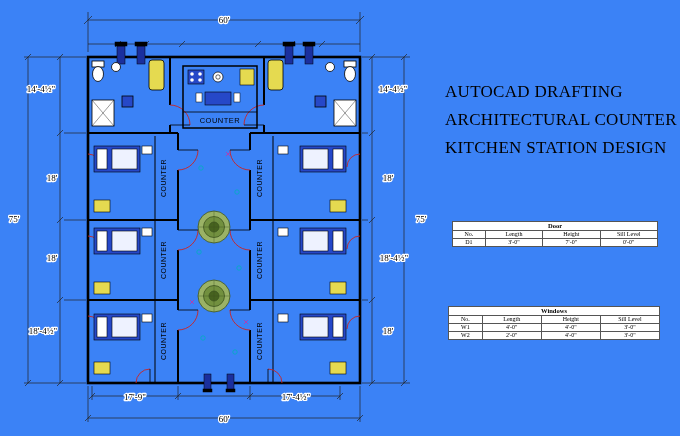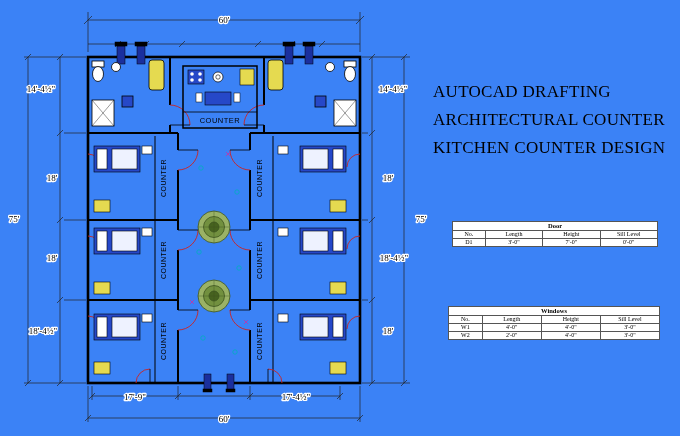--- a/index.html
+++ b/index.html
@@ -5,21 +5,21 @@
   html,body{margin:0;padding:0;background:#ffffff;}
   .canvas{position:relative;width:680px;height:436px;background:#3b82f6;overflow:hidden;
           font-family:"Liberation Serif", serif;}
   .plan-svg{position:absolute;left:0;top:0;}
   .dim-text{font:9px "Liberation Serif", serif;fill:#000;stroke:#fff;stroke-width:2.5px;
             paint-order:stroke;stroke-linejoin:round;text-anchor:middle;}
   .counter-v{font:7px "Liberation Sans", sans-serif;fill:#000;letter-spacing:.5px;text-anchor:middle;}
   .counter-h{font:7.5px "Liberation Sans", sans-serif;fill:#000;letter-spacing:.5px;text-anchor:middle;}
   .title-block{position:absolute;left:433px;top:78px;color:#000;}
   .title-line{font-size:17px;line-height:28px;letter-spacing:.3px;white-space:nowrap;
-              font-family:"Liberation Serif", serif;}
+              font-family:"Liberation Serif", serif;margin-left:12px;}
   table.sched{position:absolute;border-collapse:collapse;table-layout:fixed;
               font-family:"Liberation Serif", serif;color:#000;background:#fff;}
   table.sched td,table.sched th{border:.5px solid #555;font-size:6px;font-weight:400;
               text-align:center;height:7px;line-height:7px;padding:0 1px;overflow:hidden;}
   table.sched td.title{font-size:6.5px;font-weight:700;height:8px;line-height:8px;}
 </style>
 </head>
 <body>
 
 <div class="canvas">
@@ -278,21 +278,21 @@
   <text class="counter-v" transform="rotate(-90 166 260)" x="166" y="260">COUNTER</text>
   <text class="counter-v" transform="rotate(-90 166 341)" x="166" y="341">COUNTER</text>
   <text class="counter-v" transform="rotate(-90 262 178)" x="262" y="178">COUNTER</text>
   <text class="counter-v" transform="rotate(-90 262 260)" x="262" y="260">COUNTER</text>
   <text class="counter-v" transform="rotate(-90 262 341)" x="262" y="341">COUNTER</text>
 </svg>
 
 <div class="title-block">
   <div class="title-line">AUTOCAD DRAFTING</div>
   <div class="title-line">ARCHITECTURAL COUNTER</div>
-  <div class="title-line">KITCHEN COUNTER DESIGN</div>
+  <div class="title-line">KITCHEN STATION DESIGN</div>
 </div>
 
 <table class="sched" style="left:452px;top:221px;width:206px;">
   <colgroup>
         <col style="width:16%">
         <col style="width:28%">
         <col style="width:28%">
         <col style="width:28%">
       </colgroup>
   <tbody>

